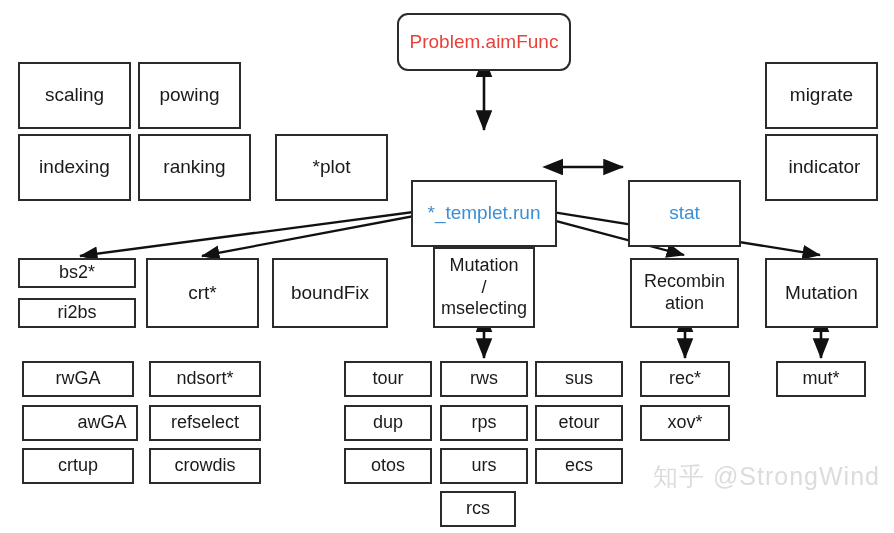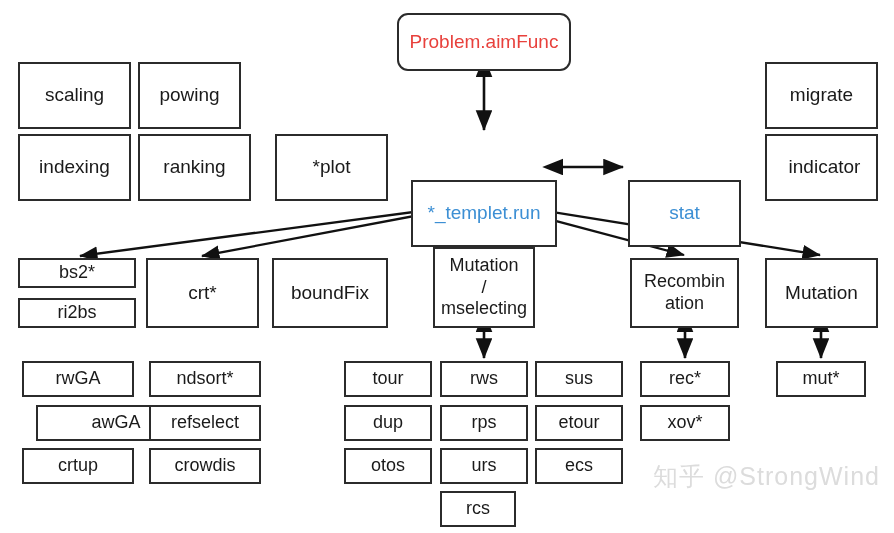--- a/index.html
+++ b/index.html
@@ -110,21 +110,21 @@
       <div class="box" style="left: 146px; top: 258px; width: 113px; height: 70px;">crt*</div>
       <div class="box" style="left: 272px; top: 258px; width: 116px; height: 70px;">boundFix</div>
       <div class="box multi" style="left: 433px; top: 247px; width: 102px; height: 81px;">Mutation
 /
 mselecting</div>
       <div class="box multi" style="left: 630px; top: 258px; width: 109px; height: 70px;">Recombin
 ation</div>
       <div class="box" style="left: 765px; top: 258px; width: 113px; height: 70px;">Mutation</div>
       <div class="box small" style="left: 22px; top: 361px; width: 112px; height: 36px;">rwGA</div>
       <div class="box small" style="left: 149px; top: 361px; width: 112px; height: 36px;">ndsort*</div>
-      <div class="box small" style="left: 36px; top: 405px; width: 116px; height: 36px; padding-left: 44px;">awGA</div>
+      <div class="box small" style="left: 22px; top: 405px; width: 116px; height: 36px; padding-left: 44px;">awGA</div>
       <div class="box small" style="left: 149px; top: 405px; width: 112px; height: 36px;">refselect</div>
       <div class="box small" style="left: 22px; top: 448px; width: 112px; height: 36px;">crtup</div>
       <div class="box small" style="left: 149px; top: 448px; width: 112px; height: 36px;">crowdis</div>
       <div class="box small" style="left: 344px; top: 361px; width: 88px; height: 36px;">tour</div>
       <div class="box small" style="left: 440px; top: 361px; width: 88px; height: 36px;">rws</div>
       <div class="box small" style="left: 535px; top: 361px; width: 88px; height: 36px;">sus</div>
       <div class="box small" style="left: 344px; top: 405px; width: 88px; height: 36px;">dup</div>
       <div class="box small" style="left: 440px; top: 405px; width: 88px; height: 36px;">rps</div>
       <div class="box small" style="left: 535px; top: 405px; width: 88px; height: 36px;">etour</div>
       <div class="box small" style="left: 344px; top: 448px; width: 88px; height: 36px;">otos</div>

